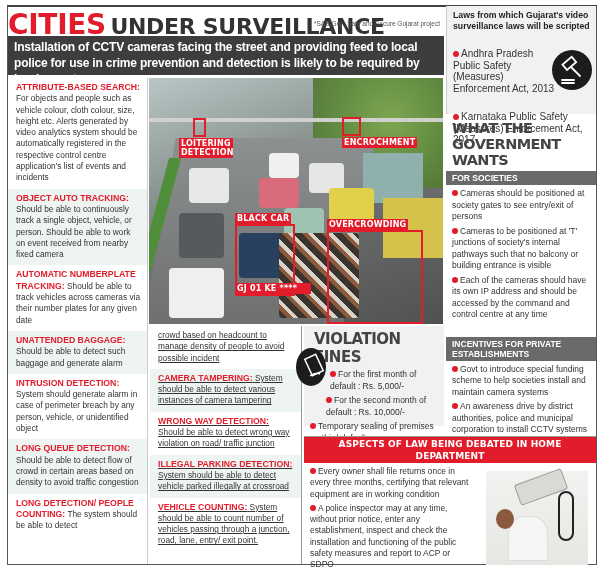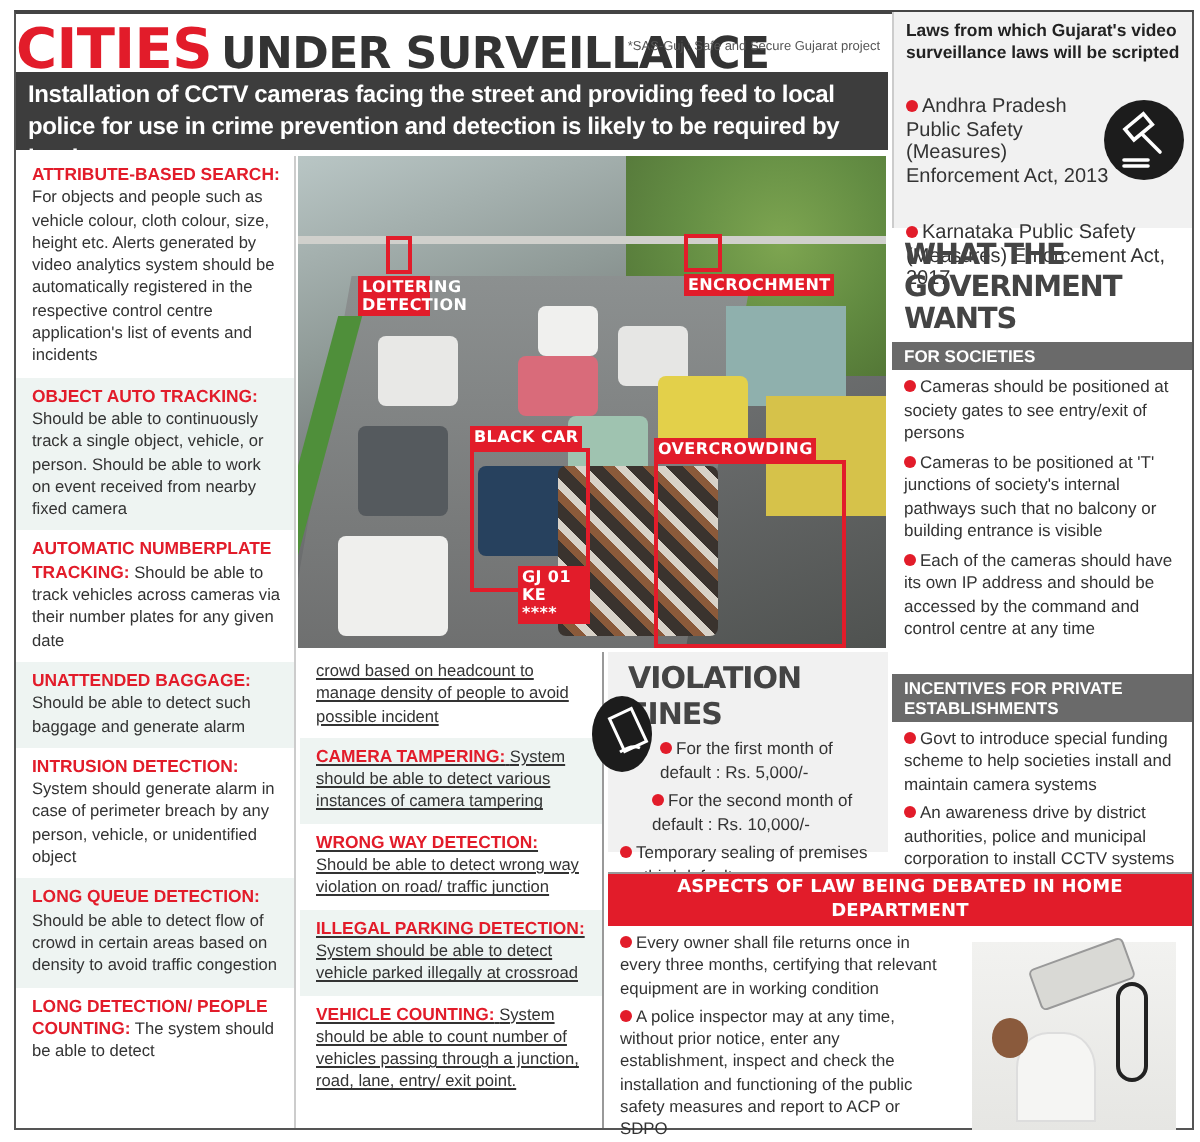--- a/index.html
+++ b/index.html
@@ -100,26 +100,26 @@
   <div class="car" style="left:20px;top:190px;width:55px;height:50px;background:#efefed;"></div>
   <div class="car" style="left:120px;top:75px;width:30px;height:25px;background:#f0f0ee;"></div>
   <div class="car" style="left:110px;top:100px;width:40px;height:30px;background:#d96b7a;"></div>
   <div class="car" style="left:160px;top:85px;width:35px;height:30px;background:#e6e6e4;"></div>
   <div class="car" style="left:180px;top:110px;width:45px;height:40px;background:#e3d04a;"></div>
   <div class="car" style="left:135px;top:130px;width:40px;height:30px;background:#9fc3b0;"></div>
   <div class="car" style="left:90px;top:155px;width:50px;height:45px;background:#27415e;"></div>
   <div class="car" style="left:130px;top:155px;width:80px;height:85px;background:repeating-linear-gradient(45deg,#3a332e 0 6px,#8b5a3a 6px 10px,#d8d2c8 10px 14px);"></div>
 
   <div class="box" style="left:44px;top:40px;width:13px;height:19px;"></div>
-  <div class="tag" style="left:30px;top:60px;width:36px;">LOITERING DETECTION</div>
+  <div class="tag" style="left:30px;top:60px;width:54px;">LOITERING DETECTION</div>
   <div class="box" style="left:193px;top:39px;width:19px;height:19px;"></div>
   <div class="tag" style="left:193px;top:59px;">ENCROCHMENT</div>
   <div class="tag" style="left:86px;top:135px;">BLACK CAR</div>
   <div class="box" style="left:86px;top:146px;width:60px;height:72px;"></div>
-  <div class="tag" style="left:86px;top:205px;width:36px;margin-left:24px;">GJ 01 KE ****</div>
+  <div class="tag" style="left:86px;top:205px;width:76px;">GJ 01 KE ****</div>
   <div class="tag" style="left:178px;top:141px;">OVERCROWDING</div>
   <div class="box" style="left:178px;top:152px;width:96px;height:94px;"></div>
 </div>
 
 <div class="mid-col">
   <div class="feat"><span>crowd based on headcount to manage density of people to avoid possible incident</span></div>
   <div class="feat alt"><span class="feat-head">CAMERA TAMPERING:</span> <span>System should be able to detect various instances of camera tampering</span></div>
   <div class="feat"><span class="feat-head">WRONG WAY DETECTION:</span> <span>Should be able to detect wrong way violation on road/ traffic junction</span></div>
   <div class="feat alt"><span class="feat-head">ILLEGAL PARKING DETECTION:</span><br><span>System should be able to detect vehicle parked illegally at crossroad</span></div>
   <div class="feat"><span class="feat-head">VEHICLE COUNTING:</span> <span>System should be able to count number of vehicles passing through a junction, road, lane, entry/ exit point.</span></div>

